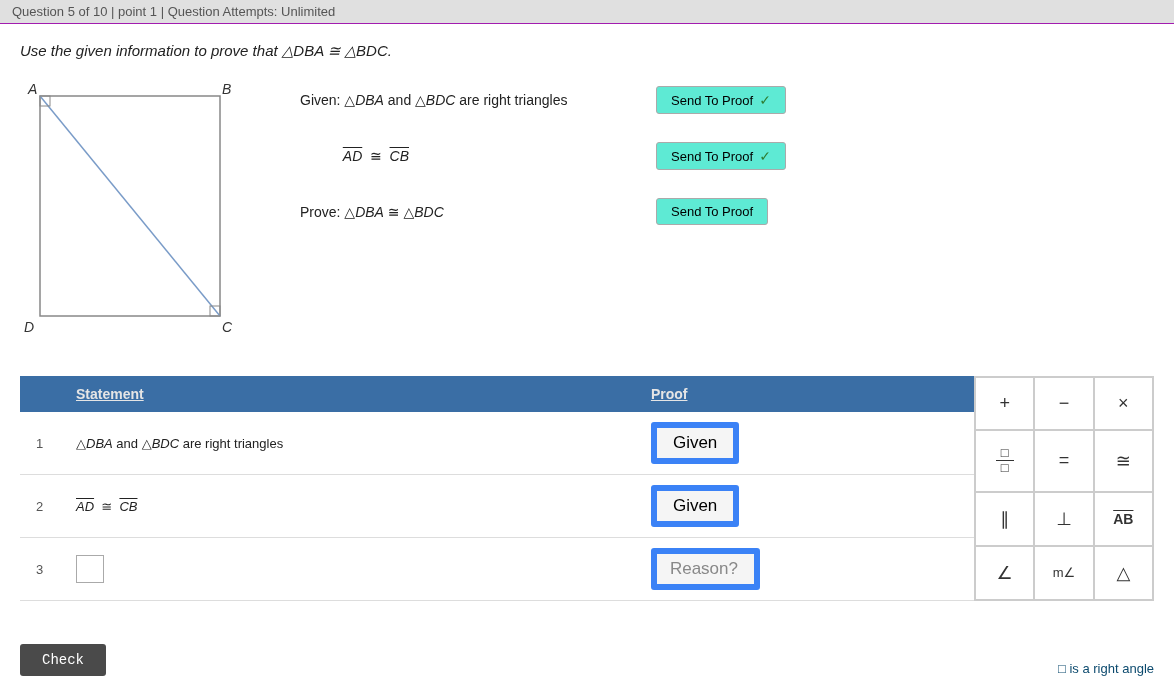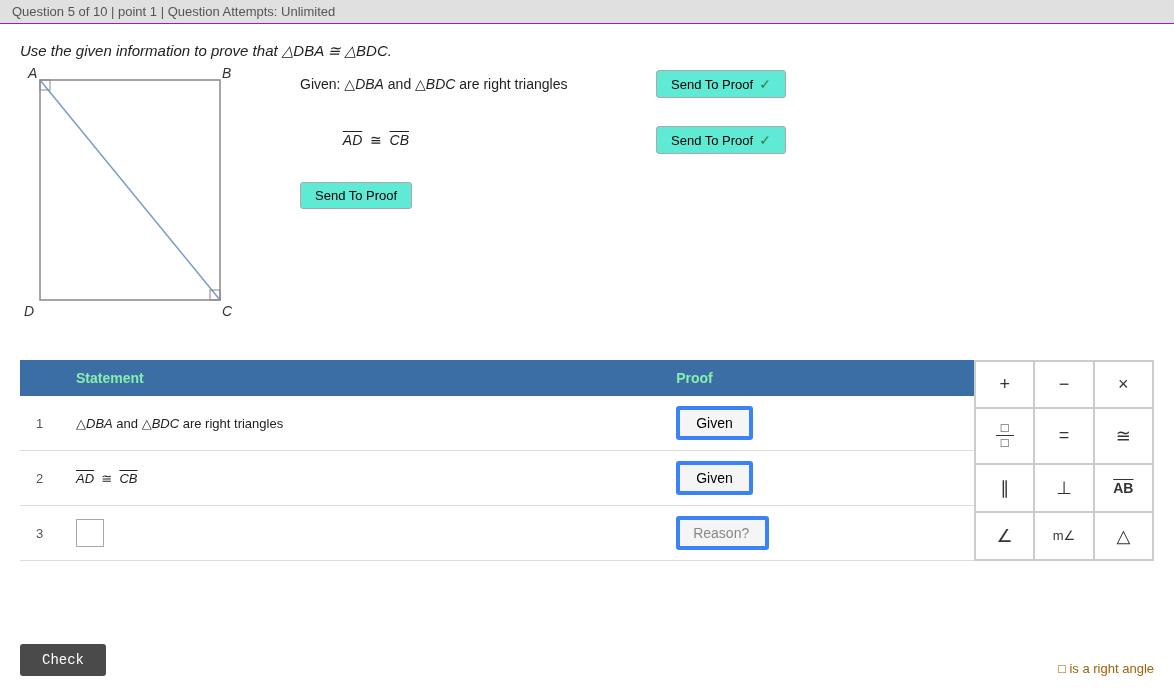--- a/index.html
+++ b/index.html
@@ -22,20 +22,21 @@
 
     .main-content {
       display: flex;
       flex-direction: column;
       padding: 18px 20px 0 20px;
     }
 
     .problem-title {
       font-size: 15px;
       color: #222;
+      margin-bottom: 16px;
       font-style: italic;
     }
 
     .upper-section {
       display: flex;
       flex-direction: row;
       align-items: flex-start;
       gap: 20px;
       margin-bottom: 10px;
     }
@@ -99,21 +100,22 @@
     }
 
     .proof-table {
       flex: 1;
       border-collapse: collapse;
       font-size: 13px;
     }
 
     .proof-table thead tr {
       background: #3a6ea5;
-      color: #86efac;
+      color: #e5e5e5;
+      text-decoration: underline;
     }
 
     .proof-table thead th {
       padding: 10px 16px;
       text-align: left;
       font-weight: 600;
       font-size: 14px;
     }
 
     .proof-table tbody tr {
@@ -126,24 +128,24 @@
       color: #222;
       font-size: 13px;
     }
 
     .proof-table tbody td:first-child {
       width: 40px;
       color: #555;
     }
 
     .reason-btn {
-      border: 4px solid #3b82f6;
+      border: 6px solid #3b82f6;
       background: #f5f5f5;
       padding: 5px 16px;
-      font-size: 14px;
+      font-size: 17px;
       cursor: pointer;
       border-radius: 3px;
       text-align: right;
     }
 
     .reason-btn.placeholder {
       color: #888;
       padding-left: 13px;
     }
 
@@ -186,21 +188,21 @@
       font-size: 14px;
       cursor: pointer;
       border-radius: 3px;
     }
 
     .bottom-hint {
       position: absolute;
       bottom: 14px;
       right: 20px;
       font-size: 13px;
-      color: #a16207;
+      color: #0c4a6e;
     }
 
     .row3-input {
       display: inline-block;
       width: 28px;
       height: 28px;
       border: 1px solid #aaa;
       background: #fff;
       vertical-align: middle;
     }
@@ -261,20 +263,23 @@
           &nbsp;≅&nbsp;
           <span class="overline" style="text-decoration:overline; font-style:italic;">CB</span>
         </span>
         <button class="send-to-proof-btn">
           <span>Send To Proof</span>
           <span class="checkmark">✓</span>
         </button>
       </div>
 
       <div class="given-row">
+        <span class="given-text">
+          Prove: △<i>DBA</i> ≅ △<i>BDC</i>
+        </span>
         <button class="send-to-proof-btn">
           <span>Send To Proof</span>
         </button>
       </div>
     </div>
   </div>
 
   <div class="table-section">
     <table class="proof-table">
       <thead>

